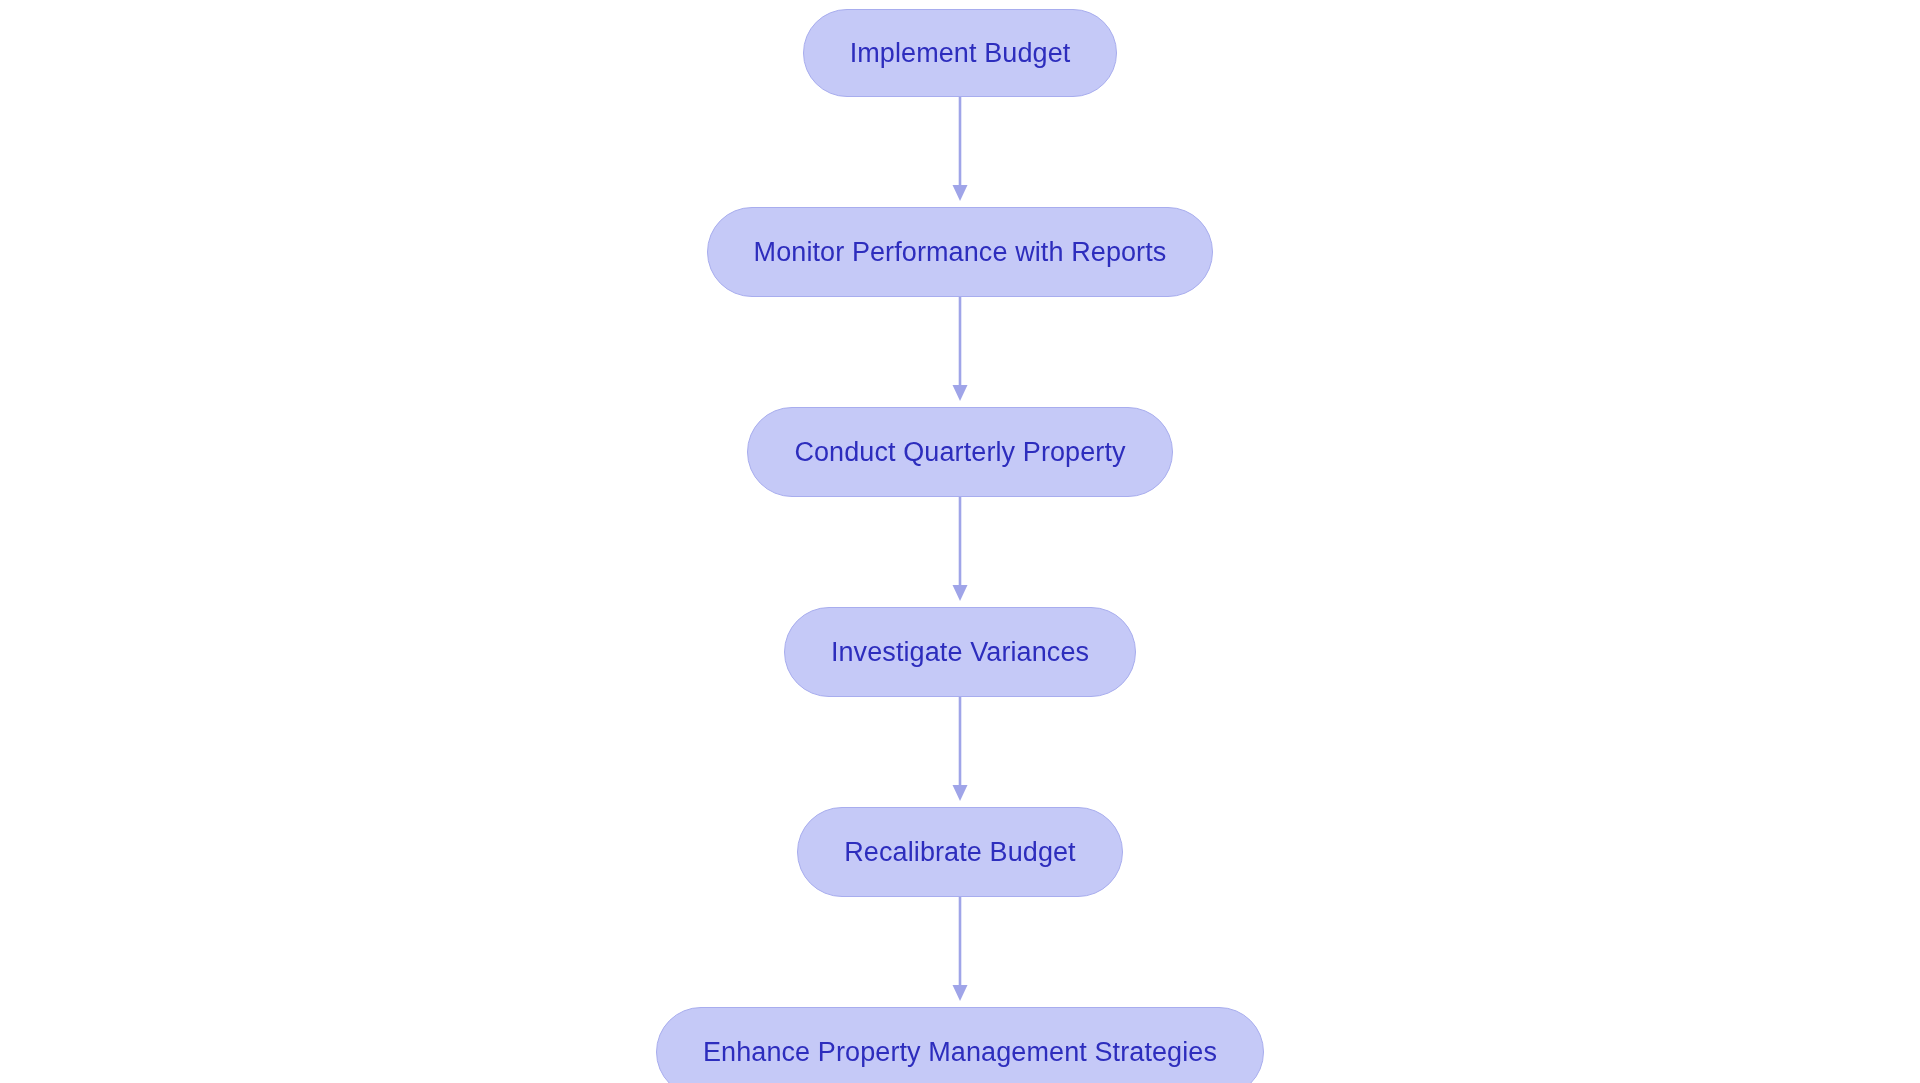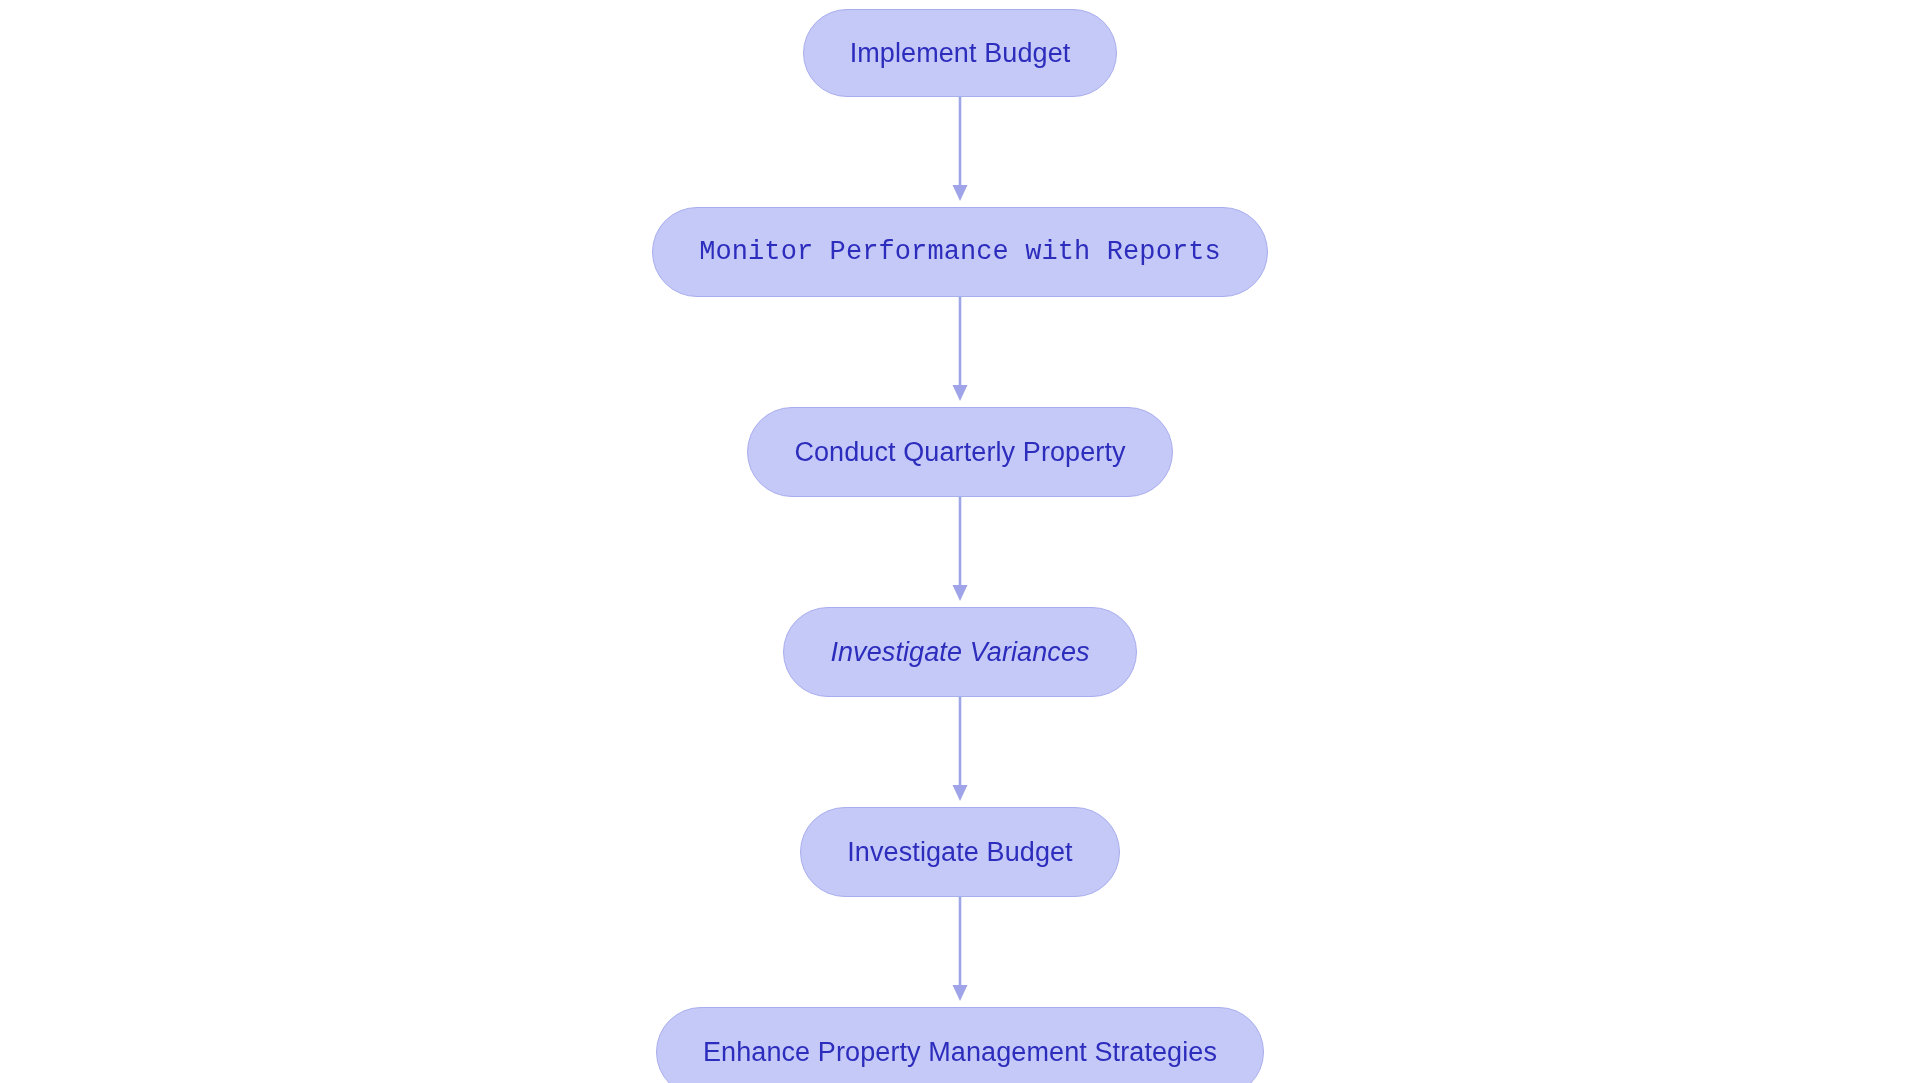--- a/index.html
+++ b/index.html
@@ -53,23 +53,23 @@
   }
 
   .node-label {
     color: #2d2dbd;
     line-height: 1;
     pointer-events: none;
   }
 
   
   .node.n0 { min-width: 285px; height: 88px; }
-  .node.n1 { min-width: 472px; height: 90px; font-family: Liberation Mono, monospace; }
+  .node.n1 { min-width: 472px; height: 90px; }
   .node.n2 { min-width: 388px; height: 90px; }
-  .node.n3 { min-width: 320px; height: 90px; font-style: italic; }
+  .node.n3 { min-width: 320px; height: 90px; }
   .node.n4 { min-width: 295px; height: 90px; }
   .node.n5 { min-width: 565px; height: 90px; }
 
   .connector {
     position: relative;
     width: 26px;
     height: 110px;
     flex: 0 0 auto;
     display: block;
   }
@@ -127,21 +127,21 @@
     </div>
 
     <div class="connector">
       <svg viewBox="0 0 26 110" xmlns="http://www.w3.org/2000/svg" aria-hidden="true">
         <line x1="13" y1="0" x2="13" y2="92" stroke="#9fa4e8" stroke-width="2.6"></line>
         <polygon points="13,104 5.5,88 20.5,88" fill="#9fa4e8"></polygon>
       </svg>
     </div>
 
     <div class="node n4">
-      <span class="node-label">Investigate Budget</span>
+      <span class="node-label">Recalibrate Budget</span>
     </div>
 
     <div class="connector">
       <svg viewBox="0 0 26 110" xmlns="http://www.w3.org/2000/svg" aria-hidden="true">
         <line x1="13" y1="0" x2="13" y2="92" stroke="#9fa4e8" stroke-width="2.6"></line>
         <polygon points="13,104 5.5,88 20.5,88" fill="#9fa4e8"></polygon>
       </svg>
     </div>
 
     <div class="node n5">

